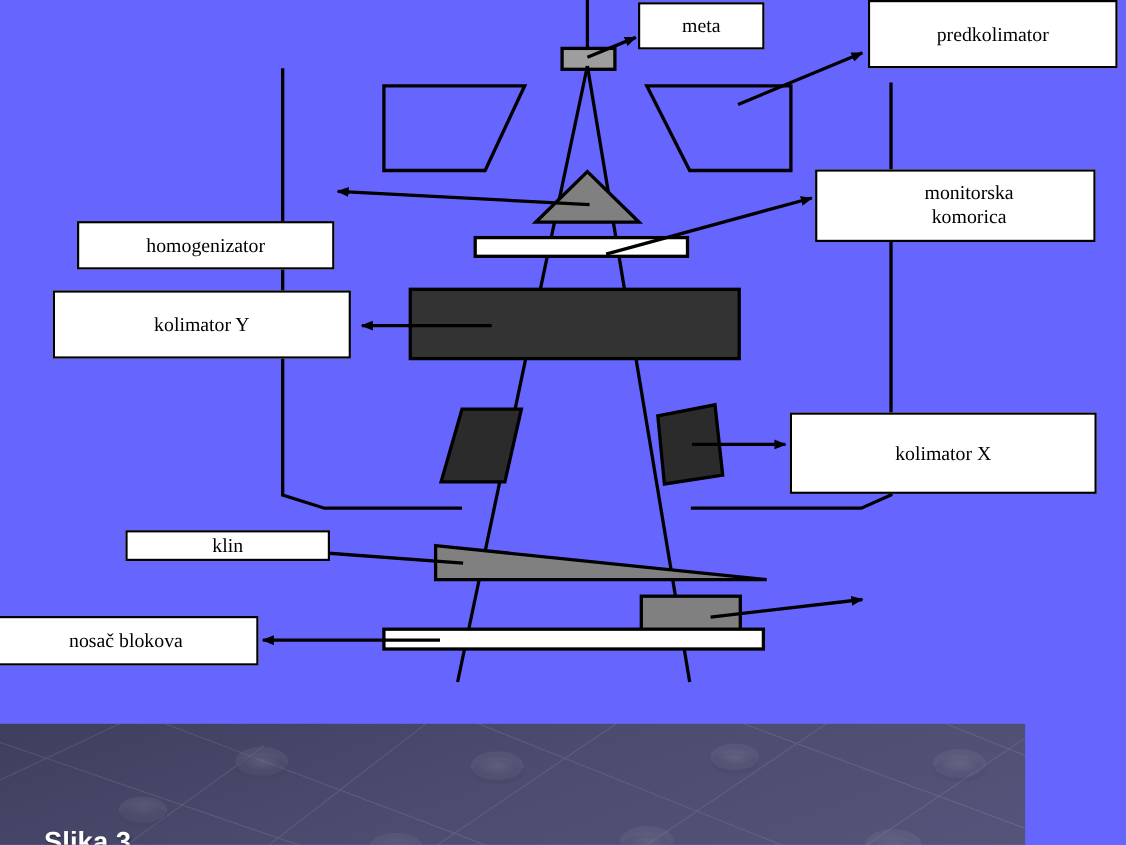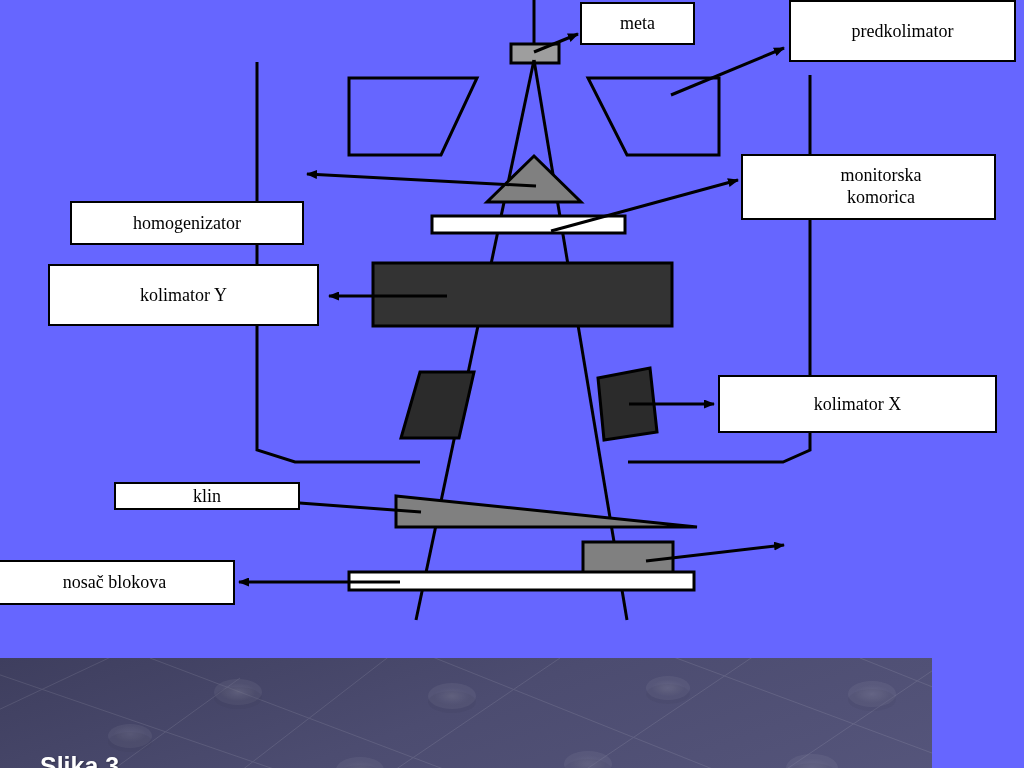--- a/index.html
+++ b/index.html
@@ -135,21 +135,21 @@
 
     <div class="label-box two-line" style="left:741px;top:154px;width:255px;height:66px;flex-direction:column;">
       <span>monitorska</span>
       <span>komorica</span>
     </div>
 
     <div class="label-box" style="left:48px;top:264px;width:271px;height:62px;">
       <span>kolimator Y</span>
     </div>
 
-    <div class="label-box" style="left:718px;top:375px;width:279px;height:58px;">
+    <div class="label-box" style="left:718px;top:375px;width:279px;height:74px;">
       <span>kolimator X</span>
     </div>
 
     <div class="label-box" style="left:70px;top:482px;width:186px;height:28px;margin-left:44px;">
       <span>klin</span>
     </div>
 
 
     <div class="label-box" style="left:-6px;top:560px;width:241px;height:45px;">
       <span>nosač blokova</span>

